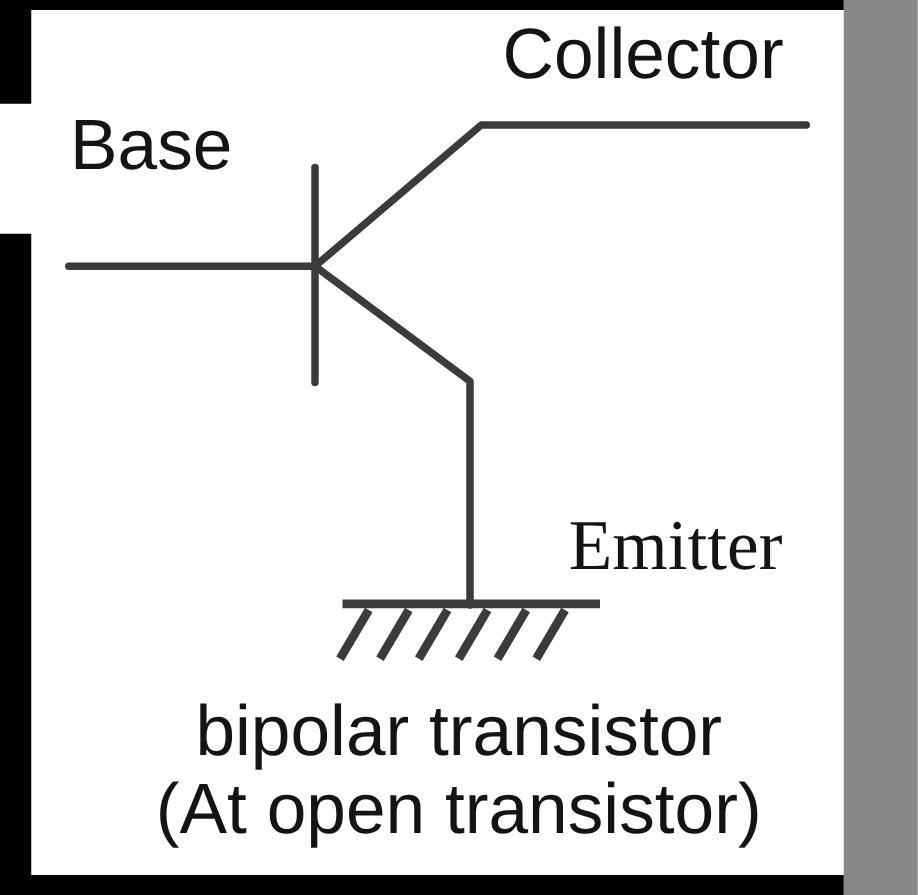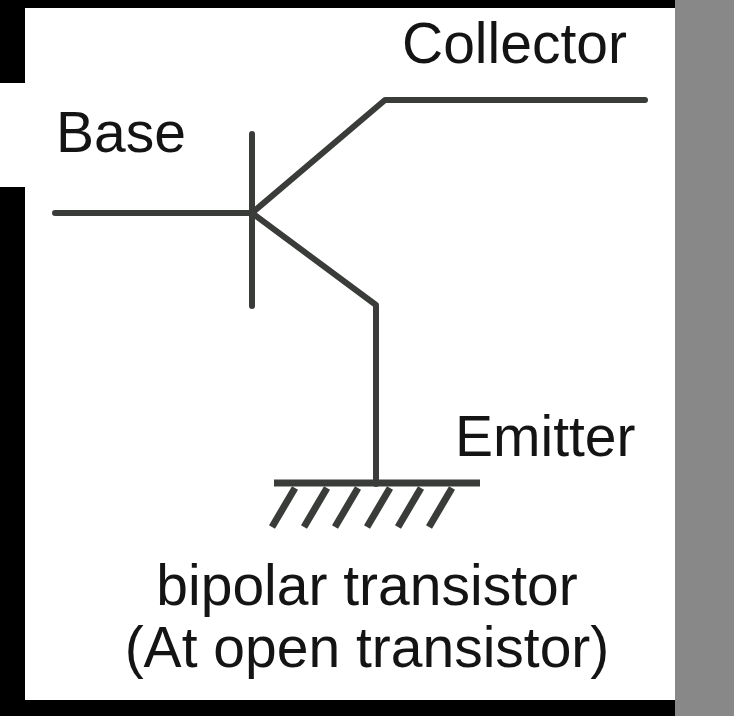--- a/index.html
+++ b/index.html
@@ -37,22 +37,22 @@
     stroke-linecap:butt;
   }
   .label{
     position:absolute;
     font-size:57px;
     line-height:1;
     white-space:nowrap;
     letter-spacing:0px;
   }
   .label-collector{left:402px;top:15px;}
-  .label-base{left:56px;top:104px;}
-  .label-emitter{left:455px;top:408px;}
+  .label-base{left:56px;top:88px;}
+  .label-emitter{left:455px;top:408px;font-family:Liberation Serif, serif;}
   .caption{
     position:absolute;
     left:0;top:554px;width:734px;
     text-align:center;
     font-size:57px;
     line-height:62px;
   }
 </style>
 </head>
 <body>

